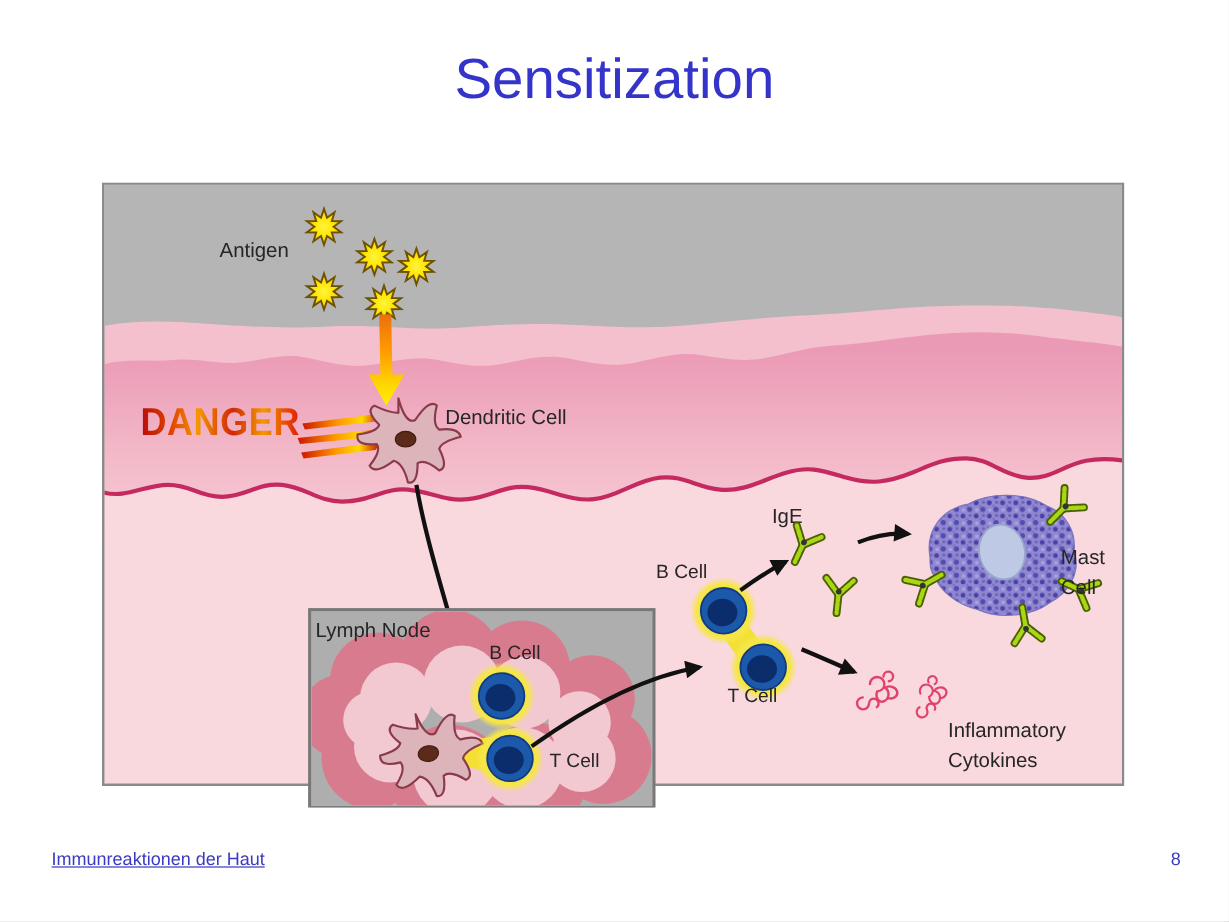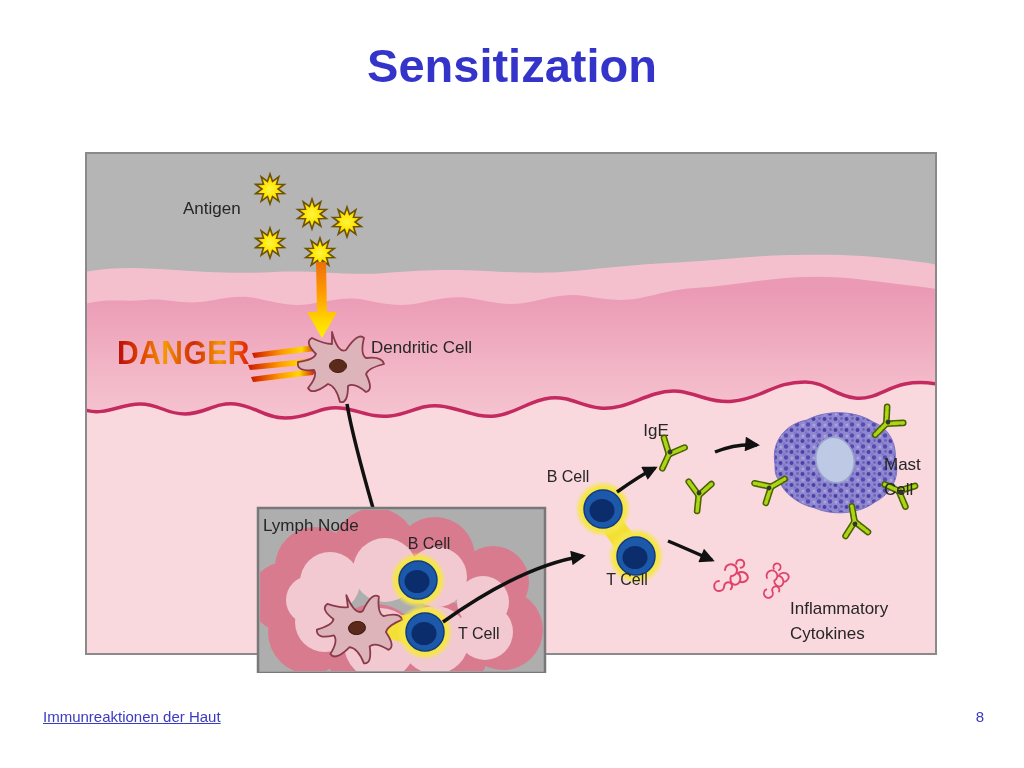--- a/index.html
+++ b/index.html
@@ -1,20 +1,20 @@
 <!DOCTYPE html>
 <html><head>
 <meta charset="utf-8">
 <style>
   html,body{margin:0;padding:0;}
   body{width:1024px;height:768px;background:#ffffff;overflow:hidden;
        font-family:"Liberation Sans",sans-serif;}
   .slide{position:relative;width:1024px;height:768px;background:#ffffff;}
   .title{position:absolute;top:38px;left:0;width:1024px;margin:0;text-align:center;
-         font-size:47px;font-weight:bold;letter-spacing:0px;color:#3434cb;}
+         font-size:47px;font-weight:normal;letter-spacing:0px;color:#3434cb;}
   .panel{position:absolute;left:85px;top:152px;width:812px;height:521px;margin:0;}
   .panel svg{position:absolute;left:0;top:0;}
   .danger{position:absolute;left:32px;top:184px;width:160px;
           font-size:30px;font-weight:800;letter-spacing:.5px;transform:scaleY(1.08);
           background:linear-gradient(90deg,#b80c0c 0%,#e04400 16%,#f49800 30%,#d02808 48%,#f49800 64%,#e02408 82%,#9c0808 100%);
           -webkit-background-clip:text;background-clip:text;color:transparent;}
   .footer-left{position:absolute;left:43px;top:708px;font-size:15px;color:#3a3ac2;text-decoration:underline;}
   .footer-page{position:absolute;right:40px;top:708px;font-size:15px;color:#3a3ac2;}
   .lbl{font-family:"Liberation Sans",sans-serif;font-size:17px;fill:#262626;}
   .lbl-s{font-family:"Liberation Sans",sans-serif;font-size:16px;fill:#262626;}

